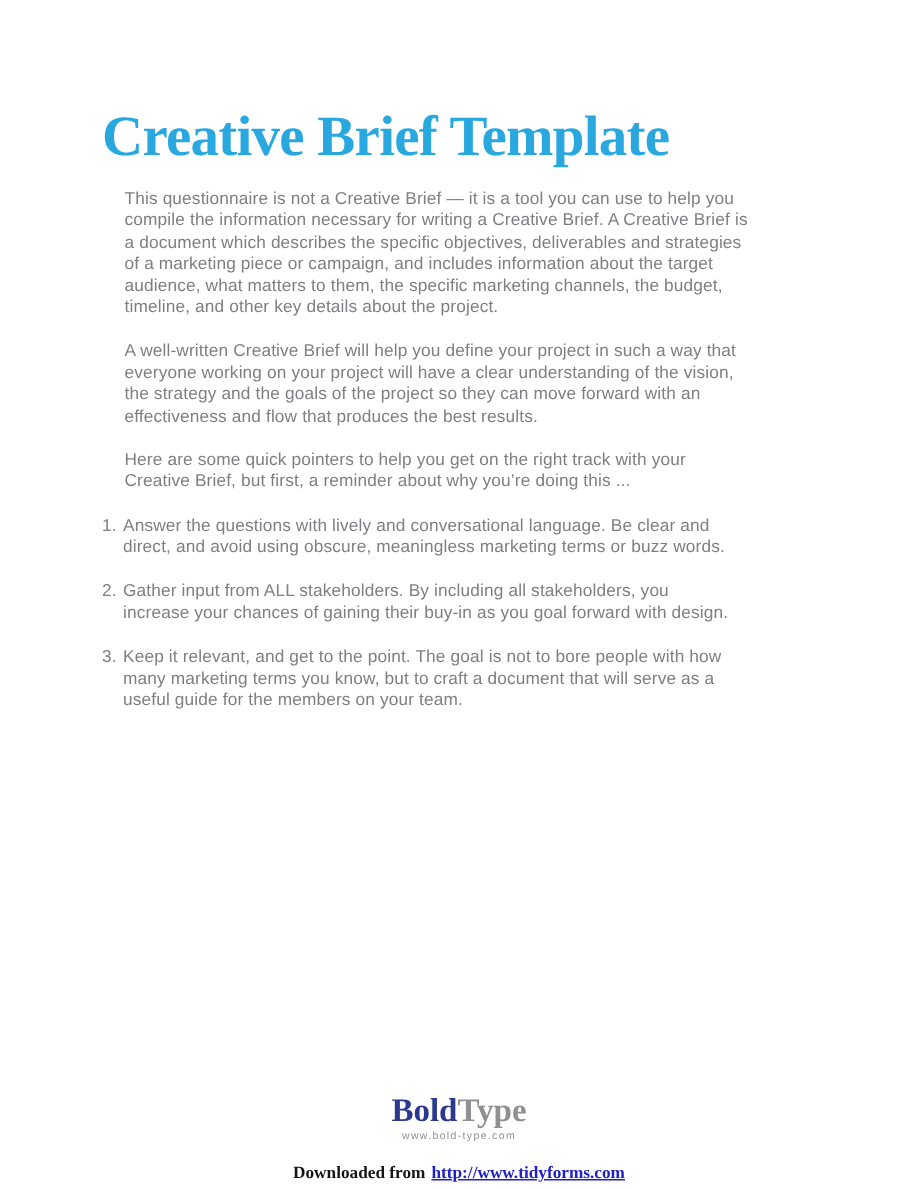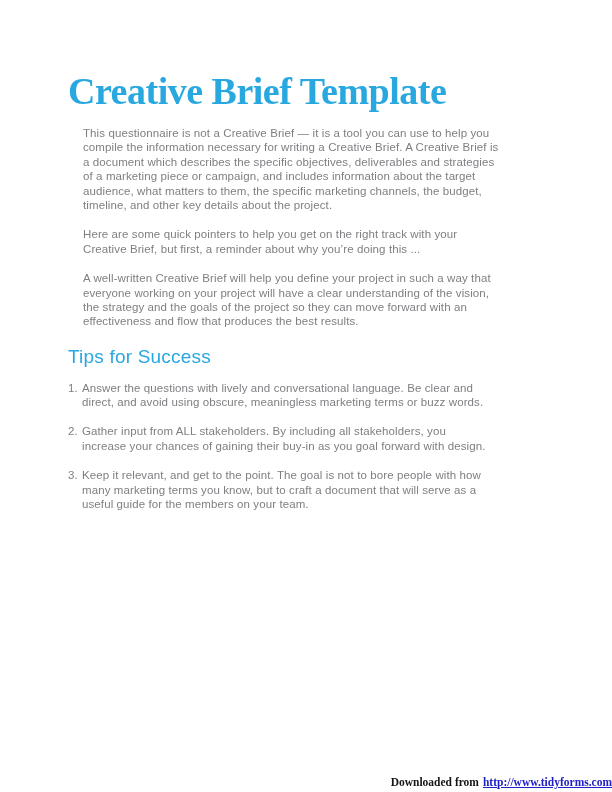--- a/index.html
+++ b/index.html
@@ -86,21 +86,21 @@
     font-size: 7px;
     letter-spacing: 0.9px;
     color: #8e9093;
     font-family: "Liberation Sans", sans-serif;
   }
   .footer {
     position: absolute;
     left: 0;
     right: 0;
     top: 776px;
-    text-align: right;
+    text-align: center;
     font-family: "Liberation Serif", serif;
     font-size: 11.5px;
     line-height: 12px;
     font-weight: 700;
     color: #151515;
   }
   .footer-prefix { margin-right: 4px; }
   .footer-link {
     color: #2020c8;
     text-decoration: underline;
@@ -115,29 +115,28 @@
 
     <h1 class="doc-title">Creative Brief Template</h1>
 
     <p class="body-para para-1">This questionnaire is not a Creative Brief — it is a tool you can use to help you
 compile the information necessary for writing a Creative Brief. A Creative Brief is
 a document which describes the specific objectives, deliverables and strategies
 of a marketing piece or campaign, and includes information about the target
 audience, what matters to them, the specific marketing channels, the budget,
 timeline, and other key details about the project.</p>
 
-    <p class="body-para para-2">Here are some quick pointers to help you get on the right track with your
-Creative Brief, but first, a reminder about why you’re doing this ...</p>
-
     <p class="body-para para-3">A well-written Creative Brief will help you define your project in such a way that
 everyone working on your project will have a clear understanding of the vision,
 the strategy and the goals of the project so they can move forward with an
 effectiveness and flow that produces the best results.</p>
 
-    <h2 class="section-heading">Tips for Success</h2>
+    <p class="body-para para-2">Here are some quick pointers to help you get on the right track with your
+Creative Brief, but first, a reminder about why you’re doing this ...</p>
+
 
     <ol class="tips-list">
       <li class="tip-item">
         <span class="tip-num">1.</span>
         <span class="tip-text">Answer the questions with lively and conversational language. Be clear and
 direct, and avoid using obscure, meaningless marketing terms or buzz words.</span>
       </li>
       <li class="tip-item">
         <span class="tip-num">2.</span>
         <span class="tip-text">Gather input from ALL stakeholders. By including all stakeholders, you
@@ -145,17 +144,23 @@
       </li>
       <li class="tip-item">
         <span class="tip-num">3.</span>
         <span class="tip-text">Keep it relevant, and get to the point. The goal is not to bore people with how
 many marketing terms you know, but to craft a document that will serve as a
 useful guide for the members on your team.</span>
       </li>
     </ol>
   </div>
 
+  <div class="logo">
+    <div class="logo-word">
+      <span class="logo-bold">Bold</span><span class="logo-light">Type</span>
+    </div>
+    <div class="logo-site">www.bold-type.com</div>
+  </div>
 
   <div class="footer">
     <span class="footer-prefix">Downloaded from</span><a class="footer-link">http://www.tidyforms.com</a>
   </div>
 </div>
 
 </body></html>

